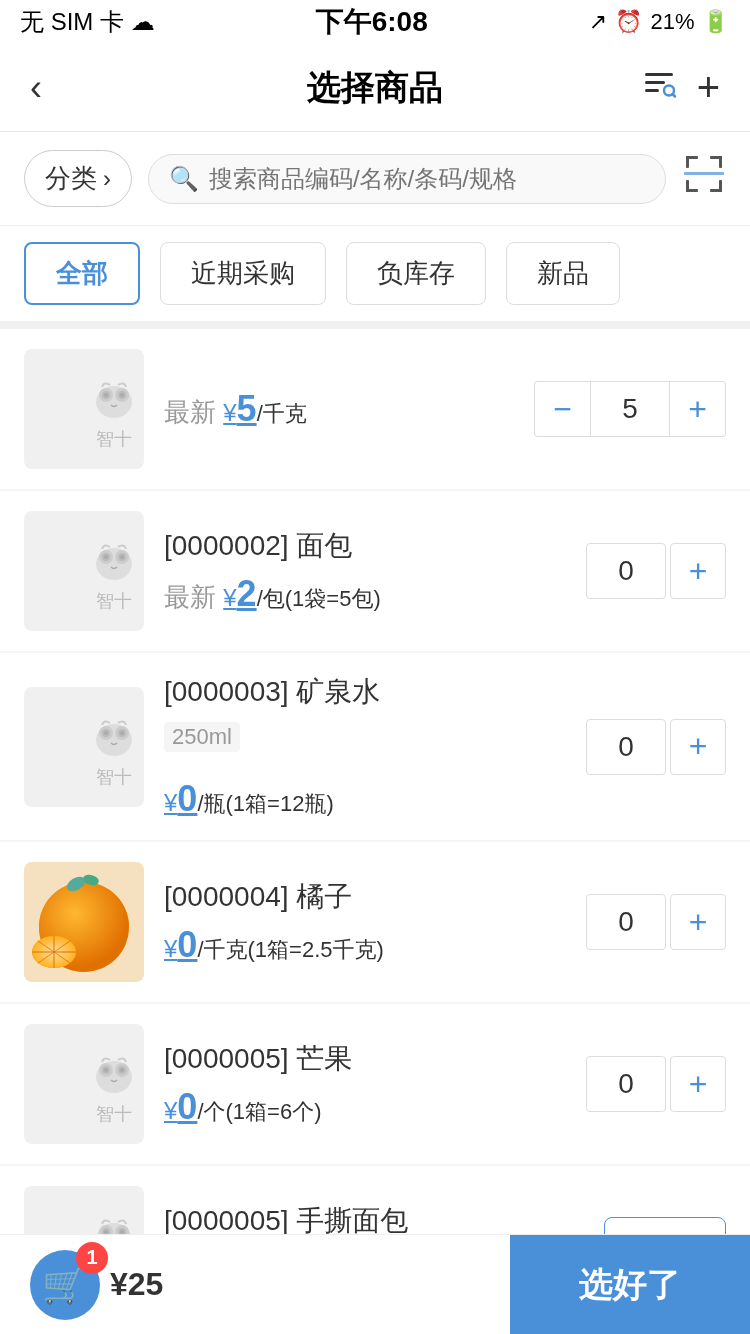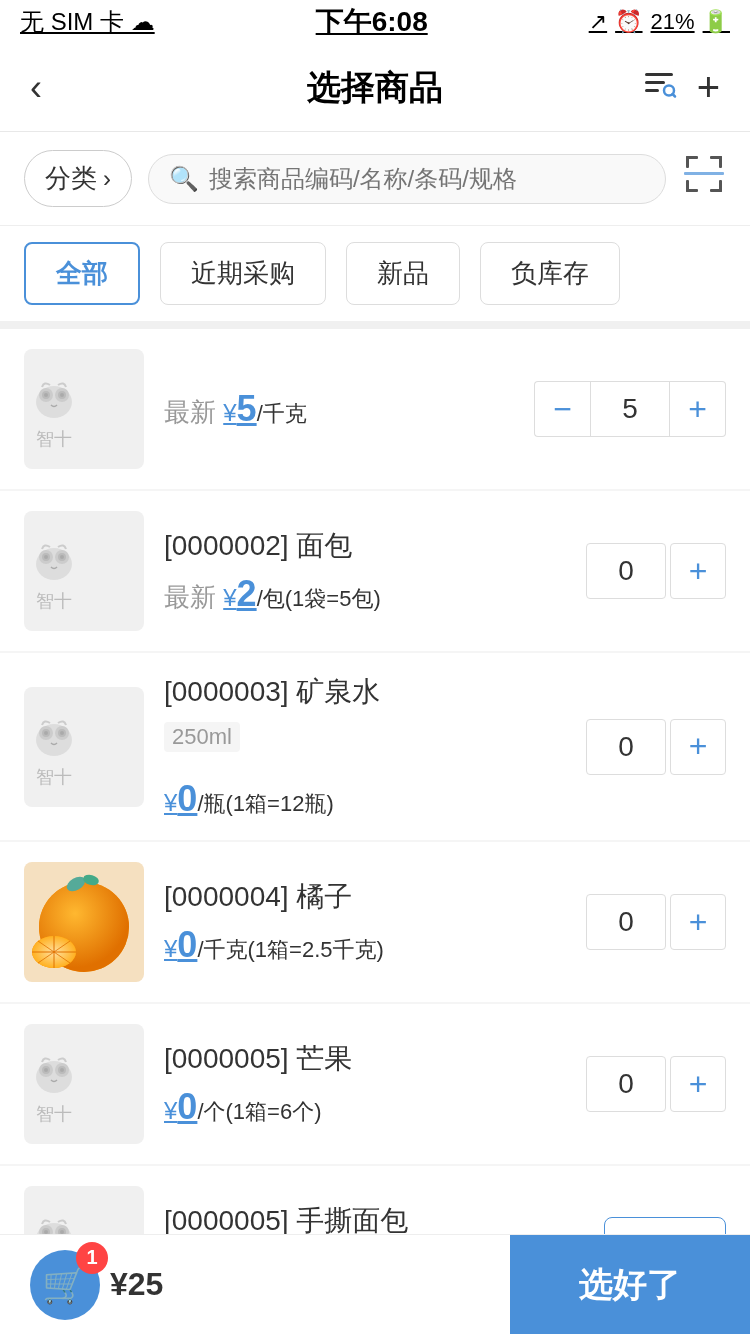--- a/index.html
+++ b/index.html
@@ -17,21 +17,20 @@
     .status-bar {
       width: 750px;
       height: 44px;
       background: #fff;
       display: flex;
       align-items: center;
       justify-content: space-between;
       padding: 0 20px;
       font-size: 24px;
       font-weight: 500;
-      text-decoration: underline;
     }
     .status-left { display: flex; align-items: center; gap: 10px; }
     .status-center { font-size: 28px; font-weight: 600; }
     .status-right { display: flex; align-items: center; gap: 8px; font-size: 22px; }
 
     
     .nav-bar {
       width: 750px;
       height: 88px;
       background: #fff;
@@ -147,21 +146,21 @@
       gap: 20px;
       min-height: 130px;
     }
     .product-image {
       width: 120px;
       height: 120px;
       background: #f0f0f0;
       border-radius: 8px;
       display: flex;
       align-items: center;
-      justify-content: flex-start;
+      justify-content: flex-end;
       flex-shrink: 0;
       overflow: hidden;
     }
     .owl-logo {
       display: flex;
       flex-direction: column;
       align-items: center;
       justify-content: center;
       color: #ccc;
     }
@@ -371,22 +370,22 @@
       <rect x="28" y="37" width="12" height="3" rx="1" fill="#555"></rect>
       <rect x="37" y="28" width="3" height="12" rx="1" fill="#555"></rect>
       <rect x="2" y="20" width="40" height="3" rx="1" fill="#4a90d9" opacity="0.7"></rect>
     </svg>
   </span>
 </div>
 
 <div class="filter-tabs">
   <button class="filter-tab active">全部</button>
   <button class="filter-tab">近期采购</button>
+  <button class="filter-tab">负库存</button>
   <button class="filter-tab">新品</button>
-  <button class="filter-tab">负库存</button>
 </div>
 
 <div class="product-list">
 
   <div class="product-item">
     <div class="product-image">
       <div class="owl-logo">
         <svg class="owl-svg" viewBox="0 0 60 60" fill="none">
           <ellipse cx="30" cy="35" rx="18" ry="16" fill="#ddd"></ellipse>
           <ellipse cx="22" cy="28" rx="7" ry="7" fill="#ccc"></ellipse>

